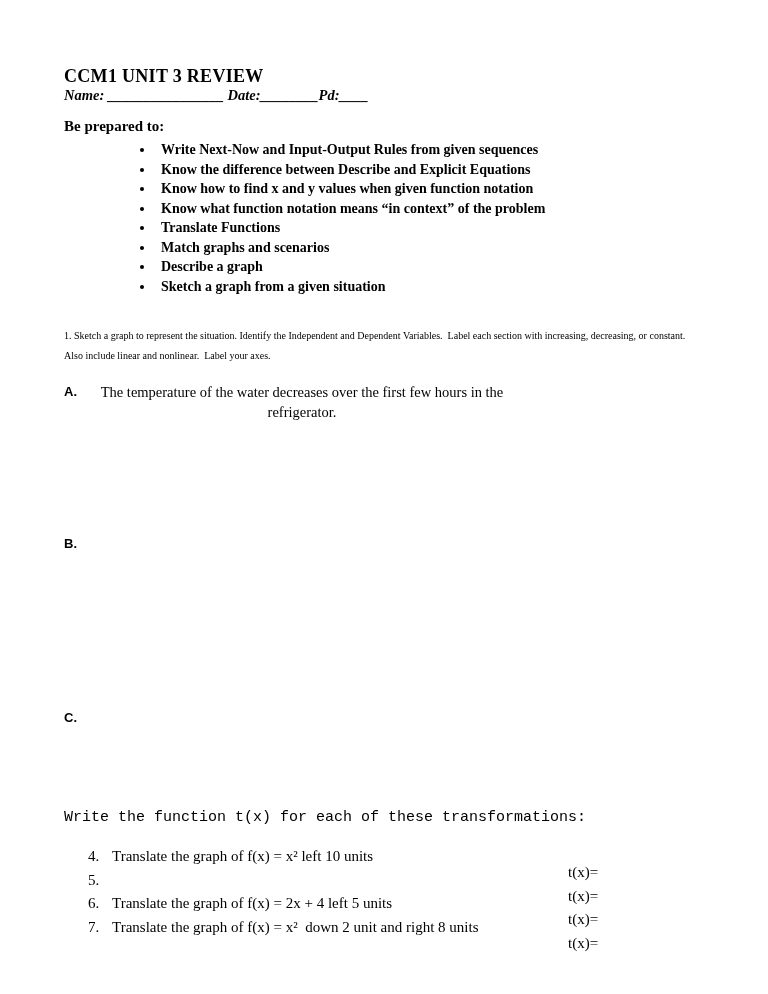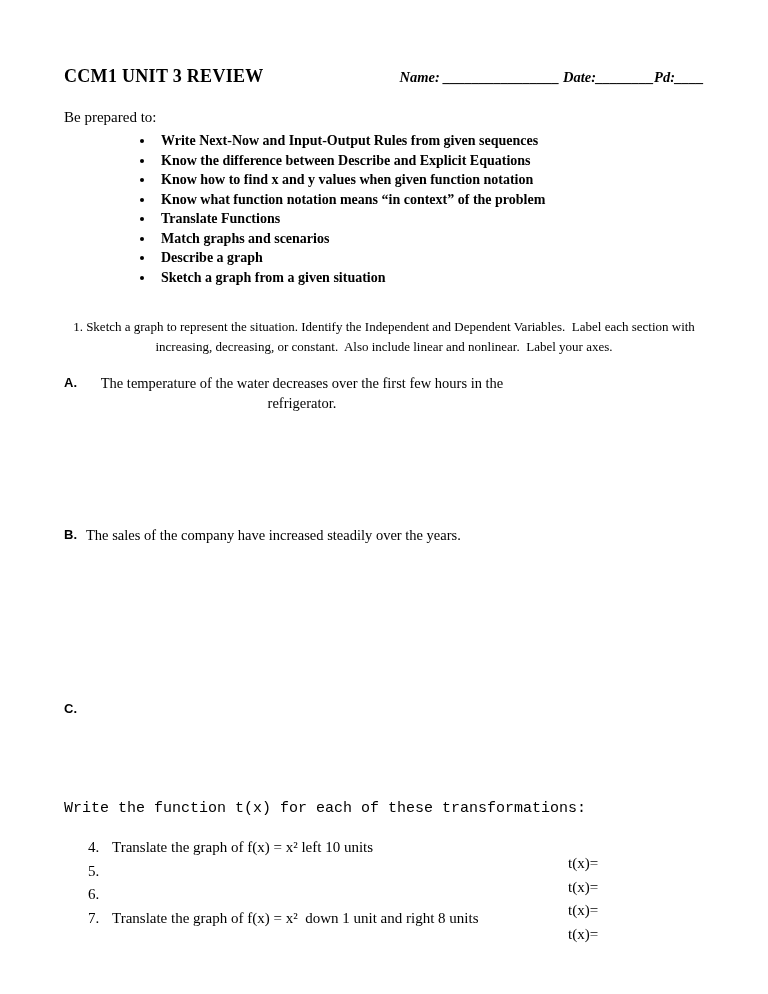--- a/index.html
+++ b/index.html
@@ -12,54 +12,54 @@
     color: #000000;
     font-family: "Liberation Serif", serif;
     padding: 66px 64px 0 64px;
     position: relative;
     overflow: hidden;
   }
   .header-row {
     display: flex;
     justify-content: space-between;
     align-items: baseline;
+    flex-direction: column;
   }
   .title {
     font-size: 18px;
     font-weight: bold;
     letter-spacing: 0.3px;
   }
   .name-line {
     font-size: 14.5px;
     font-weight: bold;
     white-space: nowrap;
     font-style: italic;
   }
   .prep-heading {
     font-size: 15px;
-    font-weight: normal;
-    margin-top: 22px;
+    font-weight: bold;
+    margin-top: 14px;
   }
   ul.objectives {
     list-style: disc;
     margin-top: 5px;
     padding-left: 91px;
   }
   ul.objectives li {
     font-size: 14px;
     line-height: 19.5px;
     padding-left: 6px;
     font-weight: bold;
   }
   .prompt {
     margin-top: 30px;
-    font-size: 13px;
+    font-size: 10px;
     line-height: 20px;
     white-space: pre-wrap;
-    text-align: center;
   }
   .part {
     display: flex;
     font-size: 14.5px;
     line-height: 20px;
   }
   .part-label {
     font-family: "Liberation Sans", sans-serif;
     font-weight: bold;
     font-size: 13px;
@@ -126,43 +126,43 @@
 
   <div class="prompt">1. Sketch a graph to represent the situation. Identify the Independent and Dependent Variables.  Label each section with increasing, decreasing, or constant.  Also include linear and nonlinear.  Label your axes.</div>
 
   <div class="part part-a">
     <span class="part-label">A.</span>
     <span class="part-text">The temperature of the water decreases over the first few hours in the refrigerator.</span>
   </div>
 
   <div class="part part-b">
     <span class="part-label">B.</span>
-    <span class="part-text">The sales of the company have increased steadily over the years.</span>
   </div>
 
   <div class="part part-c">
     <span class="part-label">C.</span>
   </div>
 
   <div class="transform-heading">Write the function t(x) for each of these transformations:</div>
 
   <div class="t-list">
     <div class="t-row">
       <span class="t-num">4.</span>
       <span class="t-text">Translate the graph of f(x) = x² left 10 units</span>
       <span class="t-ans">t(x)=</span>
     </div>
     <div class="t-row">
       <span class="t-num">5.</span>
       <span class="t-ans">t(x)=</span>
     </div>
     <div class="t-row">
       <span class="t-num">6.</span>
+      <span class="t-text">Translate the graph of f(x) = 2x + 4 left 5 units</span>
       <span class="t-ans">t(x)=</span>
     </div>
     <div class="t-row">
       <span class="t-num">7.</span>
-      <span class="t-text">Translate the graph of f(x) = x²  down 1 unit and right 8 units</span>
+      <span class="t-text">Translate the graph of f(x) = x²  down 2 unit and right 8 units</span>
       <span class="t-ans">t(x)=</span>
     </div>
   </div>
 
 </div>
 
 </body></html>

